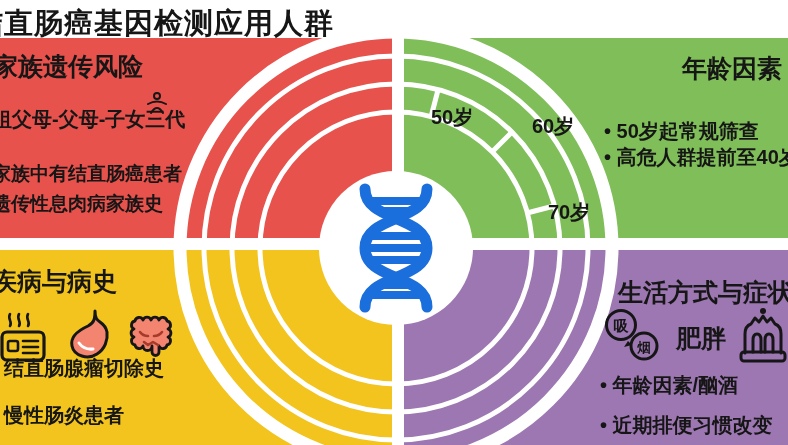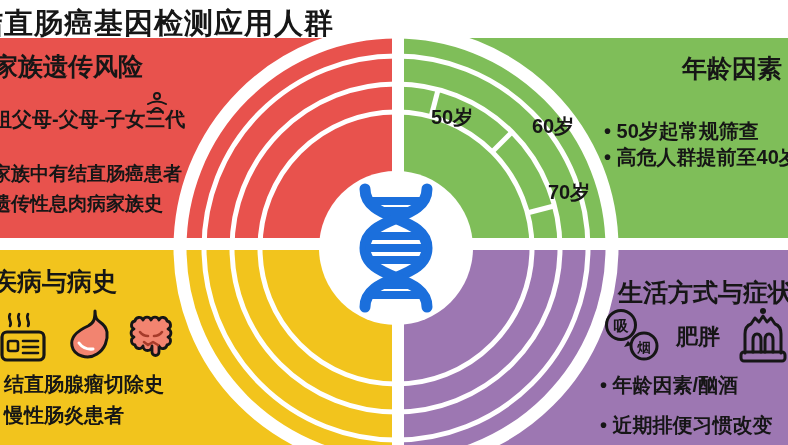--- a/index.html
+++ b/index.html
@@ -9,21 +9,21 @@
   }
   .abs{position:absolute;}
   .page-title{left:-26px;top:4px;font-size:29px;font-weight:800;letter-spacing:1px;white-space:nowrap;z-index:5;}
   .q-title{font-size:25px;font-weight:800;white-space:nowrap;z-index:5;}
   .q-line{font-size:20px;font-weight:600;white-space:nowrap;z-index:5;}
   .bullet-line{font-size:20px;font-weight:600;white-space:nowrap;z-index:5;}
   .age-label{font-size:20px;font-weight:600;white-space:nowrap;z-index:5;transform:translate(-50%,-50%);}
   .rings-svg{left:0;top:0;z-index:1;}
   .icon-svg{z-index:5;}
   .smoke-char{font-size:15px;font-weight:800;font-family:"Liberation Sans","DejaVu Sans",sans-serif;}
-  .obesity{font-size:22px;font-weight:800;z-index:5;}
+  .obesity{font-size:25px;font-weight:800;z-index:5;}
 </style>
 </head>
 <body>
 
 <div class="canvas">
 
   <svg class="abs rings-svg" width="788" height="445" viewBox="0 0 788 445">
 
     <rect x="-60" y="38" width="452" height="200" fill="#e8524d"></rect>
     <rect x="404" y="38" width="450" height="200" fill="#7fbe59"></rect>
@@ -70,21 +70,21 @@
     <path d="M5,21 Q11,11 17,21"></path>
   </svg>
   <div class="abs q-line" style="left:-8px;top:161px;font-size:19px;">家族中有结直肠癌患者</div>
   <div class="abs q-line" style="left:-8px;top:191px;font-size:19px;">遗传性息肉病家族史</div>
 
   <div class="abs q-title" style="right:6px;top:52px;margin-left:43px;">年龄因素</div>
   <div class="abs bullet-line" style="left:604px;top:112px;margin-top:6px;">• 50岁起常规筛查</div>
   <div class="abs bullet-line" style="left:604px;top:144px;">• 高危人群提前至40岁</div>
   <div class="abs age-label" style="left:452px;top:75px;margin-top:42px;">50岁</div>
   <div class="abs age-label" style="left:553px;top:126px;">60岁</div>
-  <div class="abs age-label" style="left:569px;top:192px;">70岁</div>
+  <div class="abs age-label" style="left:569px;top:212px;">70岁</div>
 
   <div class="abs q-title" style="left:-8px;top:265px;">疾病与病史</div>
 
   <svg class="abs icon-svg" style="left:0px;top:310px;" width="48" height="54" viewBox="0 0 48 54" fill="none" stroke="#161616" stroke-linecap="round">
     <g stroke-width="2.6">
       <path d="M10,16 C13,12 7,9 10,4"></path>
       <path d="M19,16 C22,12 16,9 19,4"></path>
       <path d="M28,16 C31,12 25,9 28,4"></path>
     </g>
     <rect x="2" y="22" width="42" height="28" rx="5" stroke-width="3.2"></rect>
@@ -106,21 +106,21 @@
              a4.2,4.2 0 0 1 -8,1 l0,6 a3.5,3.5 0 0 1 -7,0 l0,-6
              a4.2,4.2 0 0 1 -9,0 a4.2,4.2 0 0 1 -8,-1
              a4.2,4.2 0 0 1 -1,-8 a4.2,4.2 0 0 1 0,-8 a4.2,4.2 0 0 1 1,-8 Z" stroke="#161616" stroke-width="2.8" fill="#f28470"></path>
     <g fill="none" stroke="#a63b2a" stroke-width="2.6">
       <path d="M14,20 q3,4 8,4"></path>
       <path d="M36,20 q-3,4 -8,4"></path>
       <path d="M18,30 l4,3 l5,-3 l5,3"></path>
     </g>
   </svg>
 
-  <div class="abs bullet-line" style="left:4px;top:371px;">结直肠腺瘤切除史</div>
+  <div class="abs bullet-line" style="left:4px;top:355px;">结直肠腺瘤切除史</div>
   <div class="abs bullet-line" style="left:4px;top:402px;">慢性肠炎患者</div>
 
   <div class="abs q-title" style="left:618px;top:276px;">生活方式与症状</div>
 
   <svg class="abs icon-svg" style="left:600px;top:308px;" width="68" height="58" viewBox="0 0 68 58">
     <circle cx="21" cy="17" r="14.5" fill="none" stroke="#161616" stroke-width="3"></circle>
     <text class="smoke-char" x="21" y="23" text-anchor="middle" fill="#161616">吸</text>
     <path d="M28,33 l-4,6 l8,-2" fill="#161616"></path>
     <circle cx="44" cy="38" r="13" fill="none" stroke="#161616" stroke-width="3"></circle>
     <text class="smoke-char" x="44" y="43.5" text-anchor="middle" fill="#161616" style="font-size:13.5px;">烟</text>

